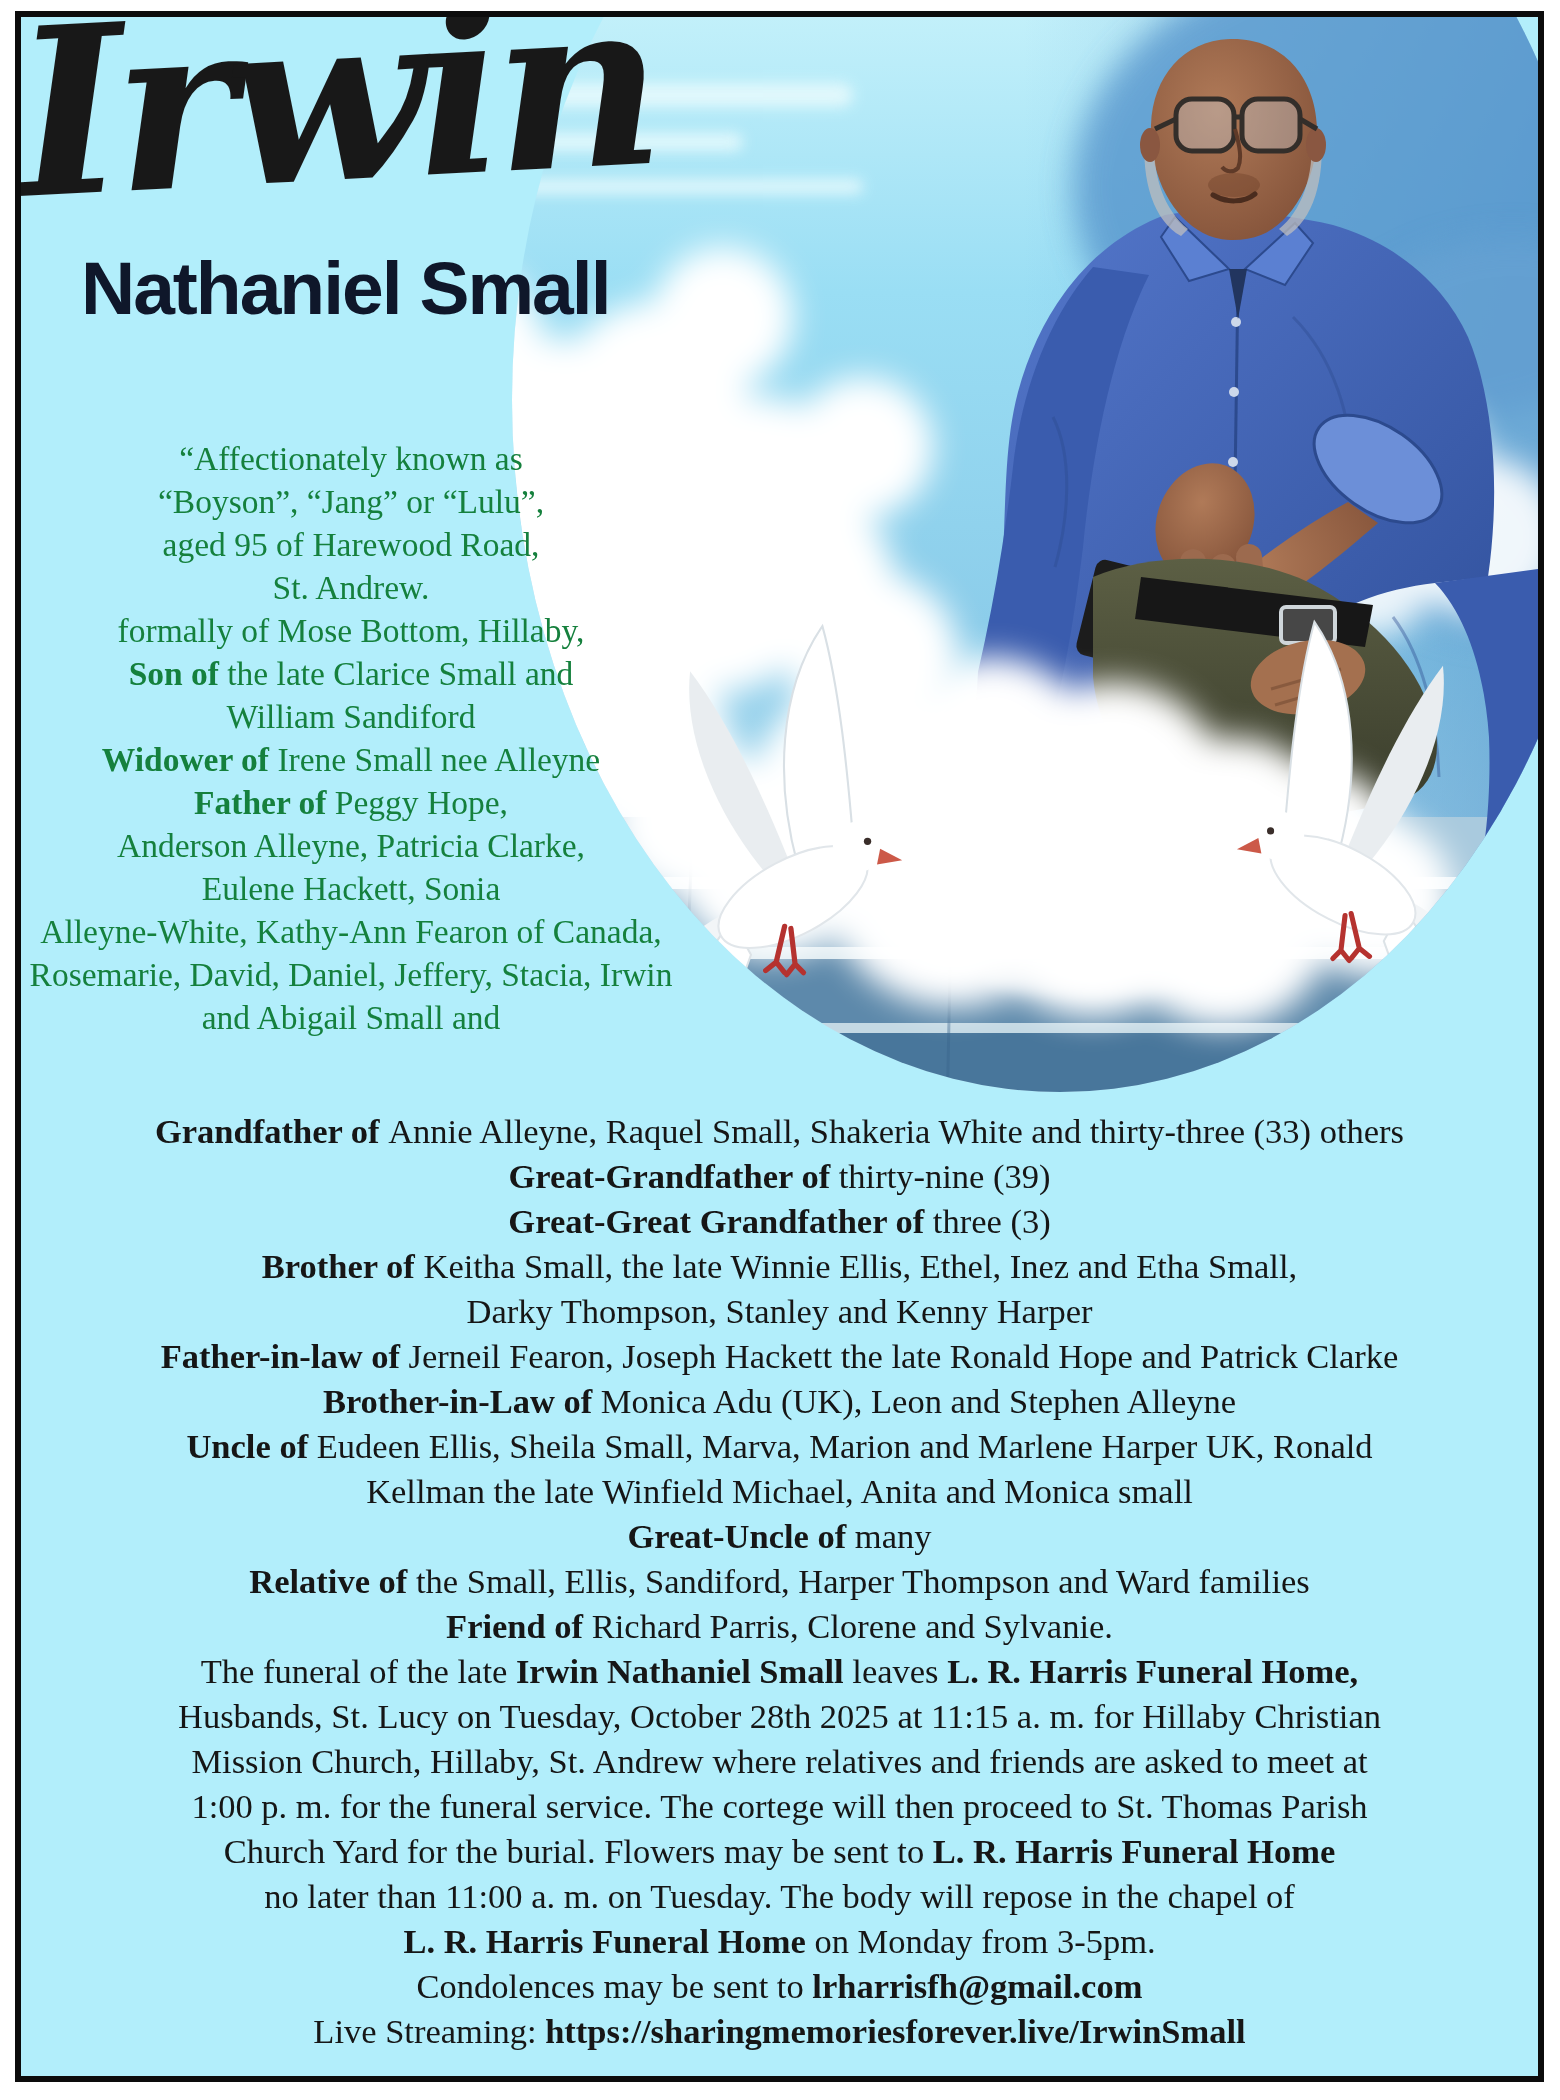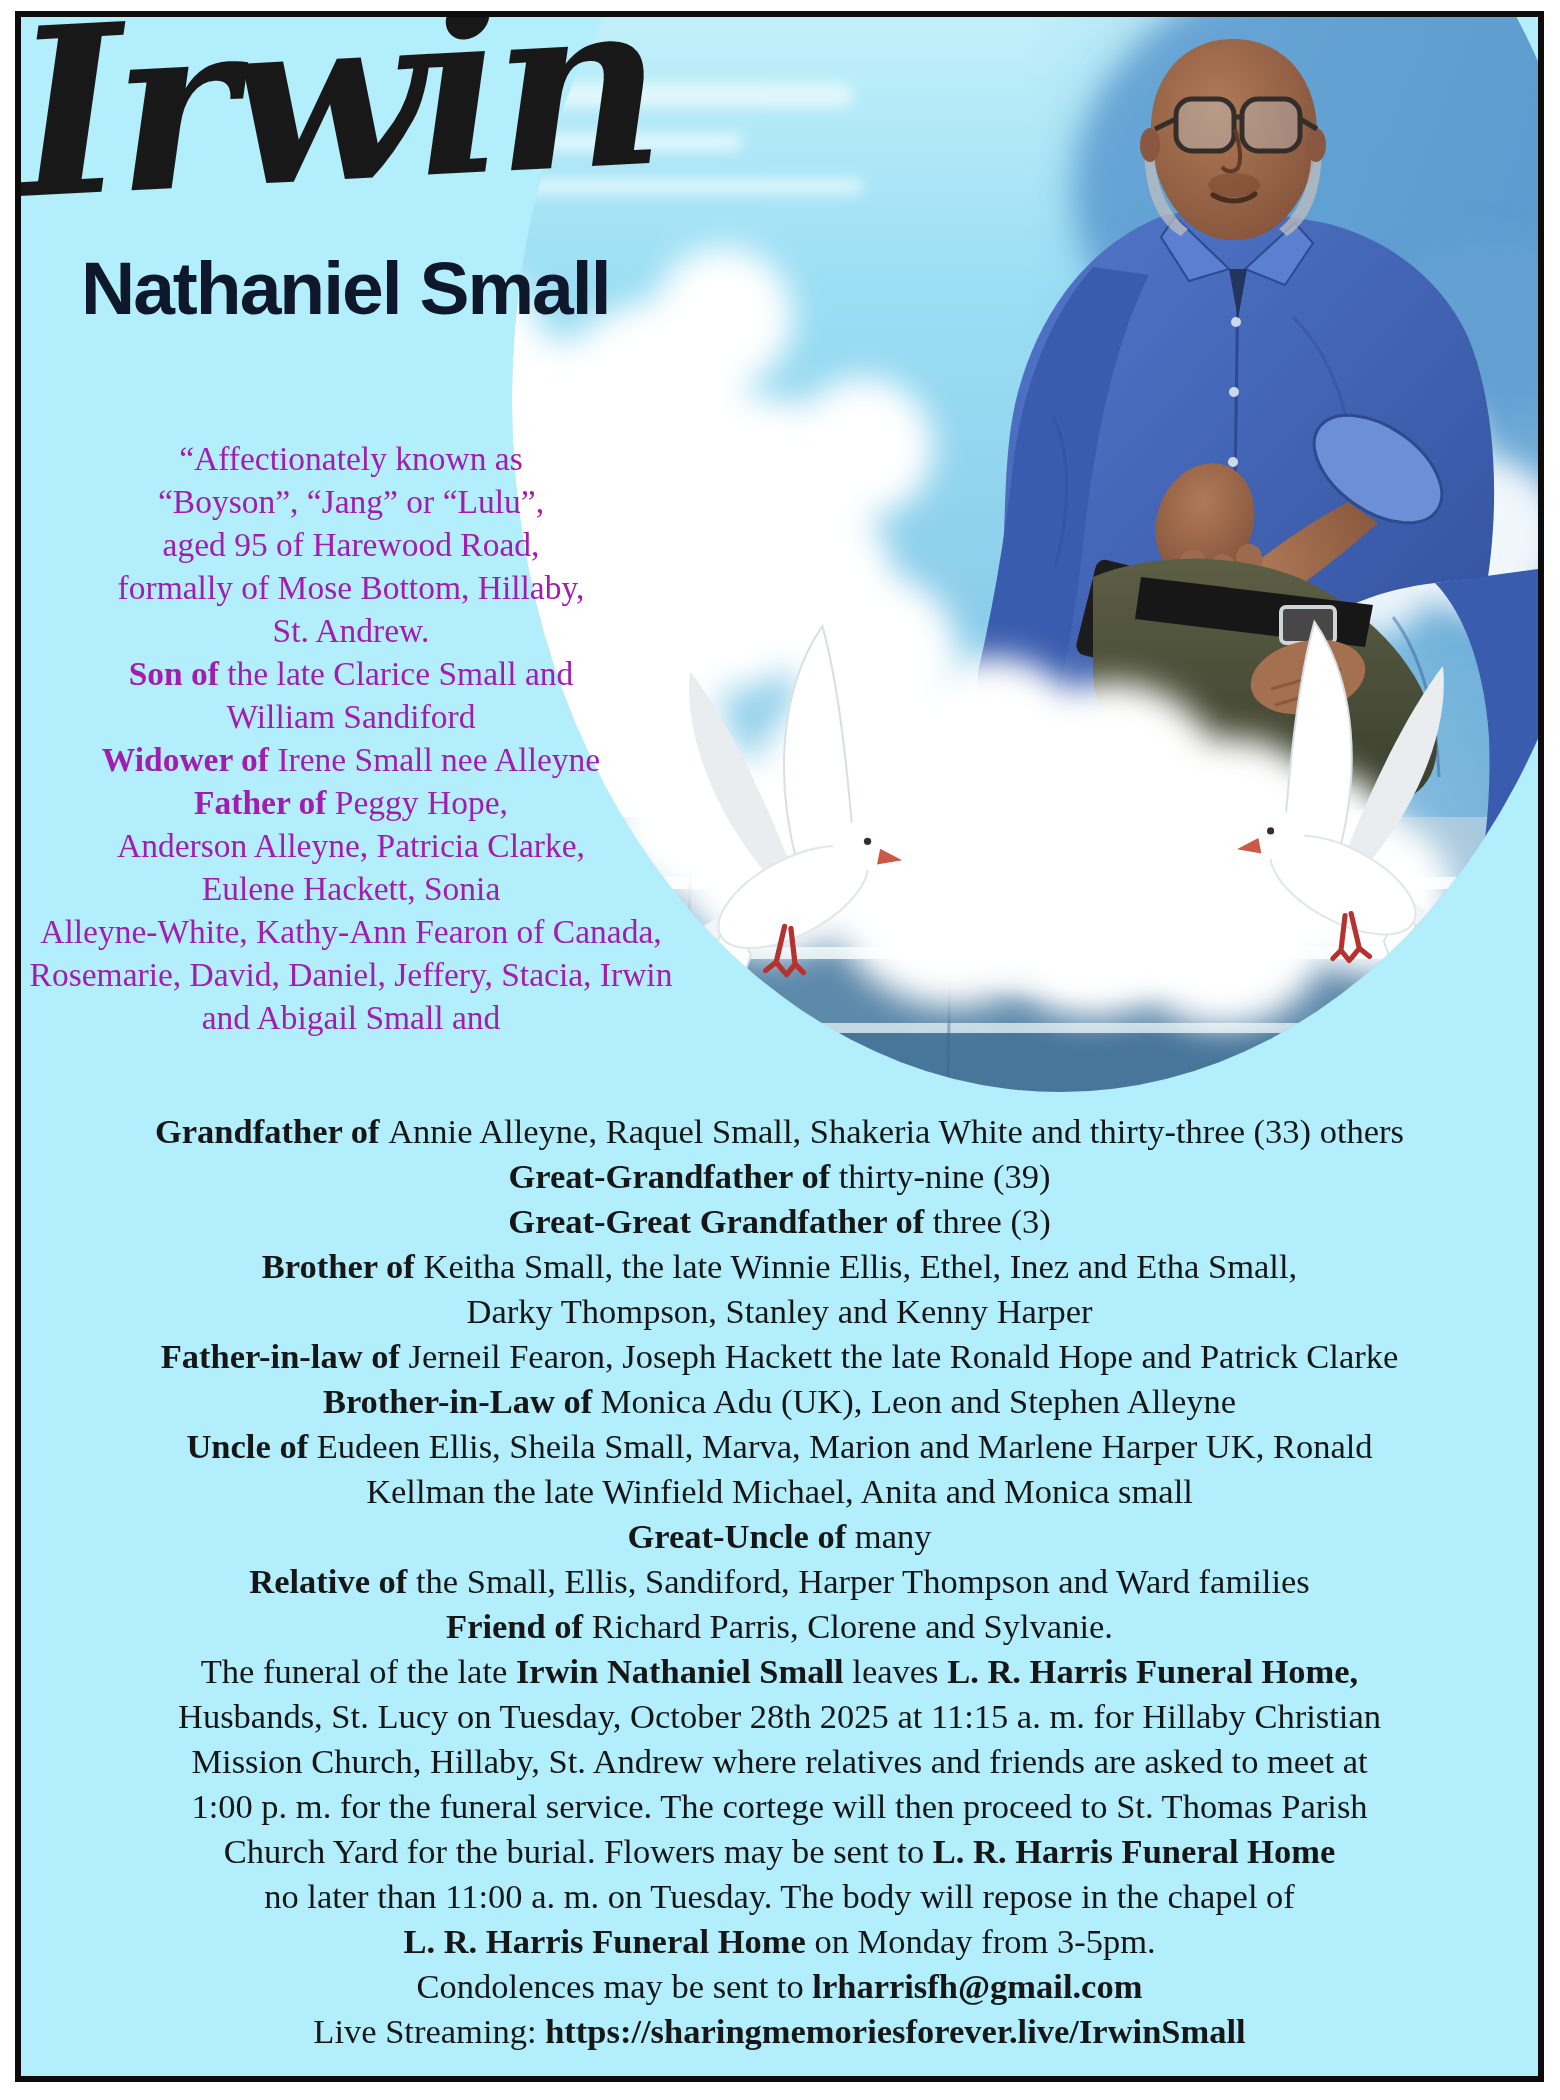--- a/index.html
+++ b/index.html
@@ -16,21 +16,21 @@
     transform:rotate(-3deg);transform-origin:60px 180px;
   }
   .block-name{
     position:absolute;left:60px;top:228px;z-index:3;
     font-family:"Liberation Sans",sans-serif;font-weight:bold;
     font-size:75px;letter-spacing:-2px;color:#0f172a;white-space:nowrap;
   }
   .intro{
     position:absolute;left:2px;top:420px;width:656px;z-index:2;
     font-family:"Liberation Serif",serif;font-size:33.5px;line-height:43px;
-    color:#a21caf;text-align:center;
+    color:#15803d;text-align:center;
   }
   .bodytext{
     position:absolute;left:0;top:1092px;width:1517px;z-index:2;
     font-family:"Liberation Serif",serif;font-size:34.5px;line-height:45px;
     color:#161616;text-align:center;
   }
   .tline{white-space:nowrap;}
   .tline .b{font-weight:bold;}
 </style>
 </head>
@@ -238,22 +238,22 @@
     </svg>
   </div>
 
   <div class="script-name">Irwin</div>
   <div class="block-name">Nathaniel Small</div>
 
   <div class="intro" id="intro-lines">
       <div class="tline"><span>“Affectionately known as</span></div>
       <div class="tline"><span>“Boyson”, “Jang” or “Lulu”,</span></div>
       <div class="tline"><span>aged 95 of Harewood Road,</span></div>
+      <div class="tline"><span>St. Andrew.</span></div>
       <div class="tline"><span>formally of Mose Bottom, Hillaby,</span></div>
-      <div class="tline"><span>St. Andrew.</span></div>
       <div class="tline"><span class="b">Son of </span><span>the late Clarice Small and</span></div>
       <div class="tline"><span>William Sandiford</span></div>
       <div class="tline"><span class="b">Widower of </span><span>Irene Small nee Alleyne</span></div>
       <div class="tline"><span class="b">Father of </span><span>Peggy Hope,</span></div>
       <div class="tline"><span>Anderson Alleyne, Patricia Clarke,</span></div>
       <div class="tline"><span>Eulene Hackett, Sonia</span></div>
       <div class="tline"><span>Alleyne-White, Kathy-Ann Fearon of Canada,</span></div>
       <div class="tline"><span>Rosemarie, David, Daniel, Jeffery, Stacia, Irwin</span></div>
       <div class="tline"><span>and Abigail Small and</span></div>
     </div>

